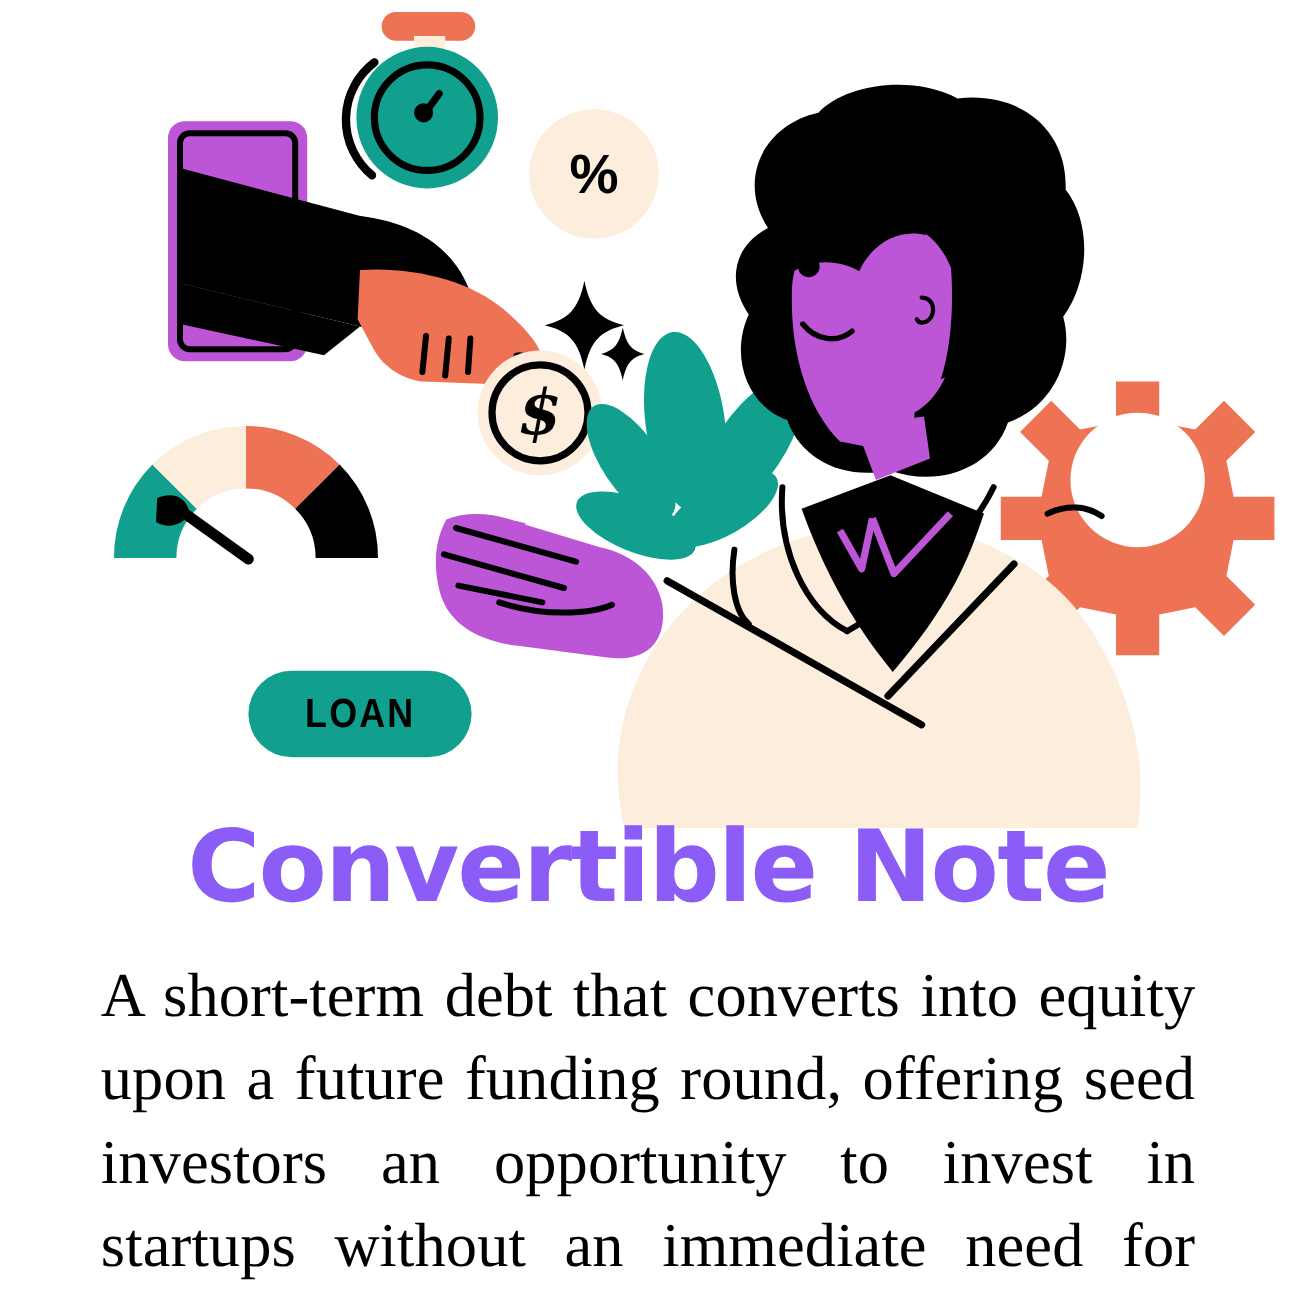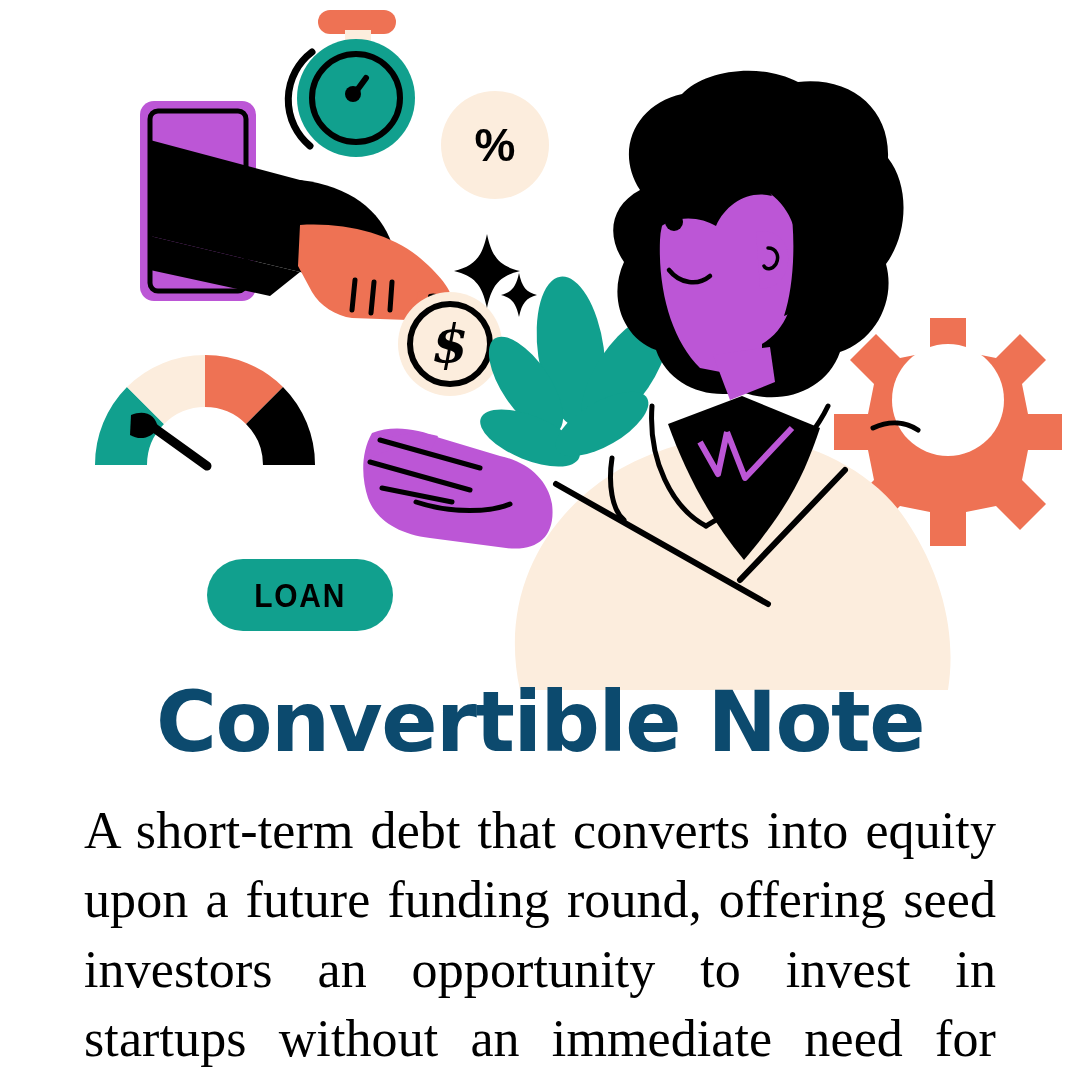--- a/index.html
+++ b/index.html
@@ -31,21 +31,21 @@
   .pct-bubble{
     position:absolute;left:441px;top:91px;width:108px;height:108px;
     background:#FCEDDD;border-radius:50%;
     display:flex;align-items:center;justify-content:center;
   }
   .pct-bubble span{color:#000;font-weight:bold;font-size:46px;line-height:1;}
 
   
   .text-block{position:absolute;left:0;top:680px;width:1080px;}
   .title{
-    margin:0;text-align:center;color:#0c4a6e;
+    margin:0;text-align:center;color:#8b5cf6;
     font-size:83px;line-height:1.04;font-weight:bold;
     letter-spacing:-1.5px;
     font-family:"DejaVu Sans","Liberation Sans",sans-serif;
   }
   .desc{
     margin:30px 84px 0 84px;
     text-align:justify;text-align-last:left;
     color:#000000;font-size:52px;line-height:1.33;
     font-family:Liberation Serif, serif;
     letter-spacing:.1px;

